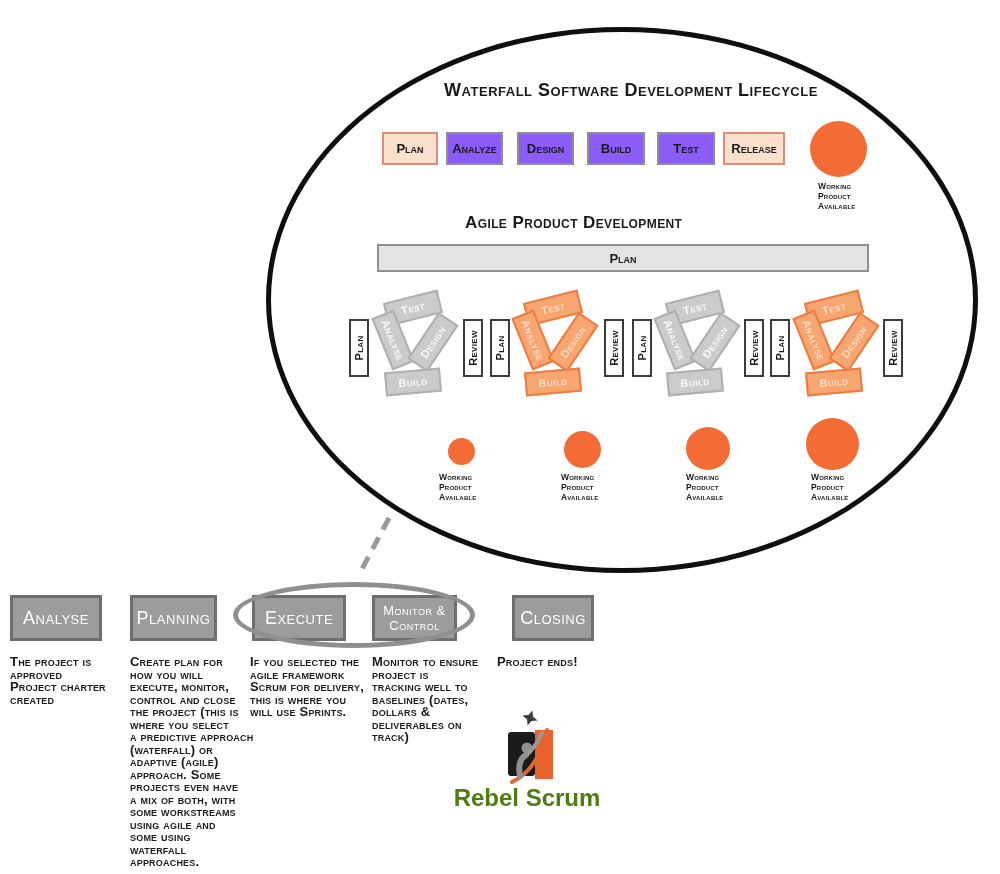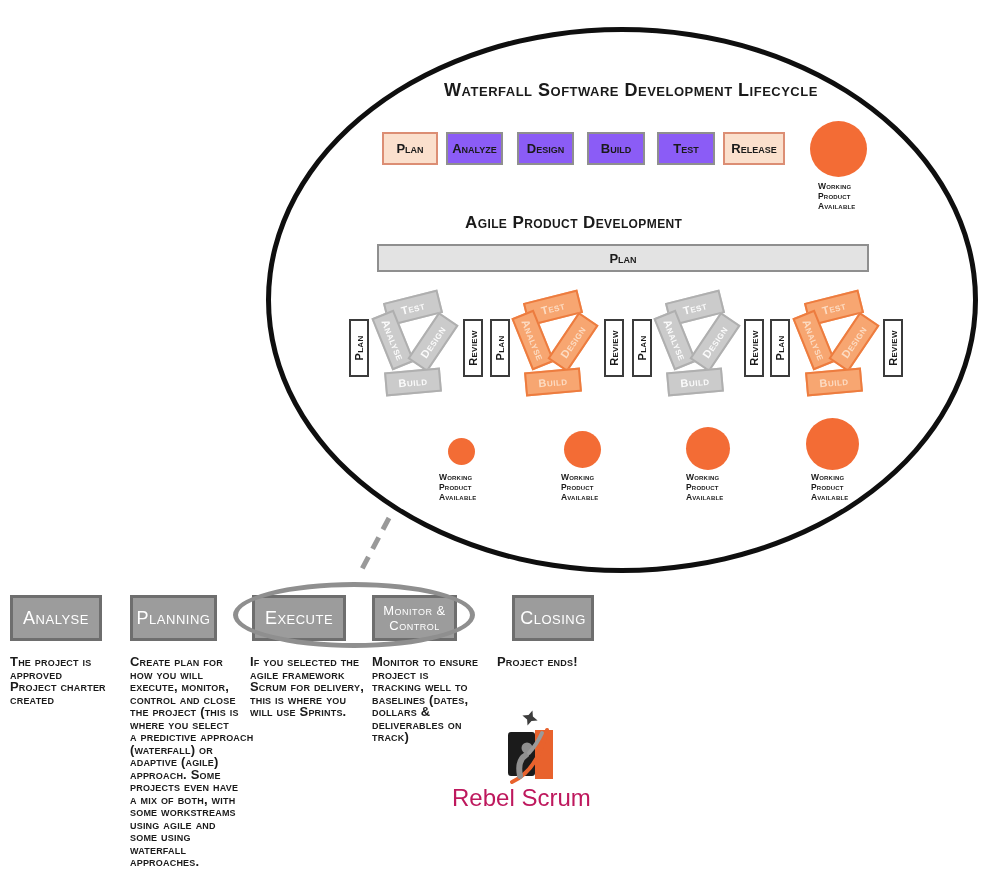--- a/index.html
+++ b/index.html
@@ -87,22 +87,22 @@
   }
   .highlight-ellipse {
     left: 233px; top: 582px; width: 242px; height: 66px;
     border: 5px solid #8F8F8F; border-radius: 50%;
     pointer-events: none;
   }
 
   
   .brand {
     left: 452px; top: 784px; width: 150px;
-    font-size: 24px; font-weight: 400;
-    font-variant: normal; color: #be185d;
+    text-align: center; font-size: 24px; font-weight: 700;
+    font-variant: normal; color: #4d7c0f;
   }
 </style>
 </head>
 <body>
 
 <div class="page">
 
   <div class="abs big-ellipse"></div>
 
   <div class="abs wf-title">Waterfall Software Development Lifecycle</div>

